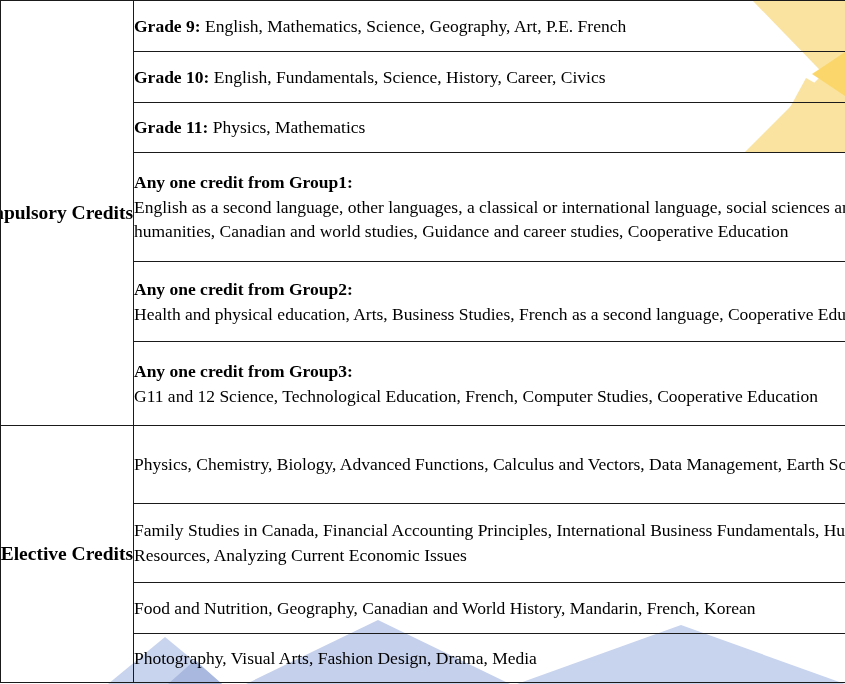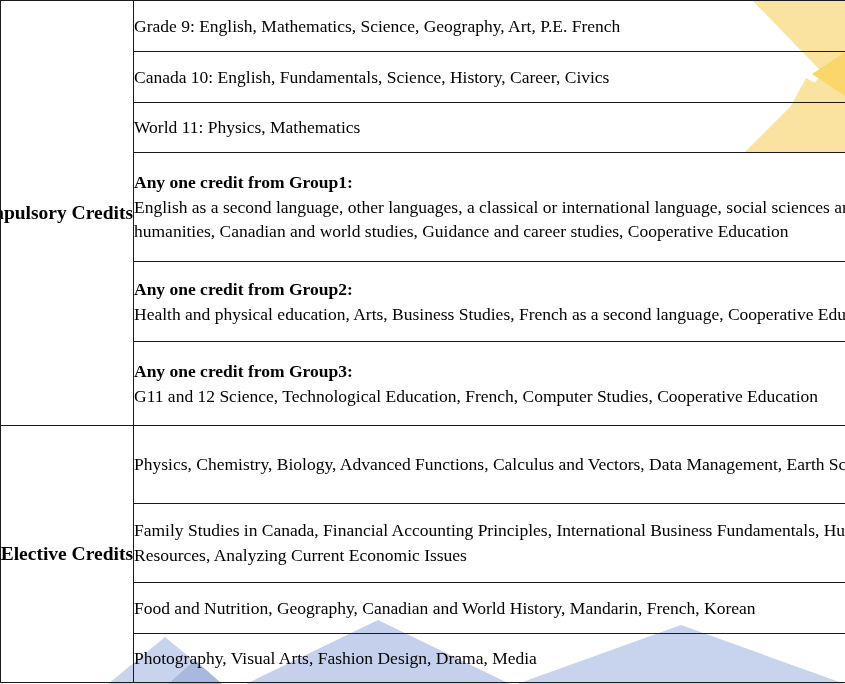--- a/index.html
+++ b/index.html
@@ -78,21 +78,21 @@
     font-size: 17.5px;
     line-height: 1.42;
     white-space: nowrap;
     overflow: visible;
   }
   td.content-cell .line {
     display: block;
     white-space: nowrap;
   }
   td.content-cell .lead {
-    font-weight: normal;
+    font-weight: bold;
     text-align: right;
   }
   td.content-cell .head {
     display: block;
     font-weight: bold;
     white-space: nowrap;
   }
 
   
   tr.r-g9   td { height: 50px; }
@@ -146,27 +146,27 @@
           <td class="label-cell" rowspan="6">
             <span class="label-inner">Compulsory Credits</span>
           </td>
           <td class="content-cell">
             <span class="line"><span class="lead">Grade 9:</span> <span>English, Mathematics, Science, Geography, Art, P.E. French</span></span>
           </td>
         </tr>
 
         <tr class="r-g10">
           <td class="content-cell">
-            <span class="line"><span class="lead">Canada 10:</span> <span>English, Fundamentals, Science, History, Career, Civics</span></span>
+            <span class="line"><span class="lead">Grade 10:</span> <span>English, Fundamentals, Science, History, Career, Civics</span></span>
           </td>
         </tr>
 
         <tr class="r-g11">
           <td class="content-cell">
-            <span class="line"><span class="lead">World 11:</span> <span>Physics, Mathematics</span></span>
+            <span class="line"><span class="lead">Grade 11:</span> <span>Physics, Mathematics</span></span>
           </td>
         </tr>
 
         <tr class="r-gr1">
           <td class="content-cell">
             <span class="head">Any one credit from Group1:</span>
             <span class="line"> English as a second language, other languages, a classical or international language, social sciences and</span>
             <span class="line">humanities, Canadian and world studies, Guidance and career studies, Cooperative Education</span>
           </td>
         </tr>

